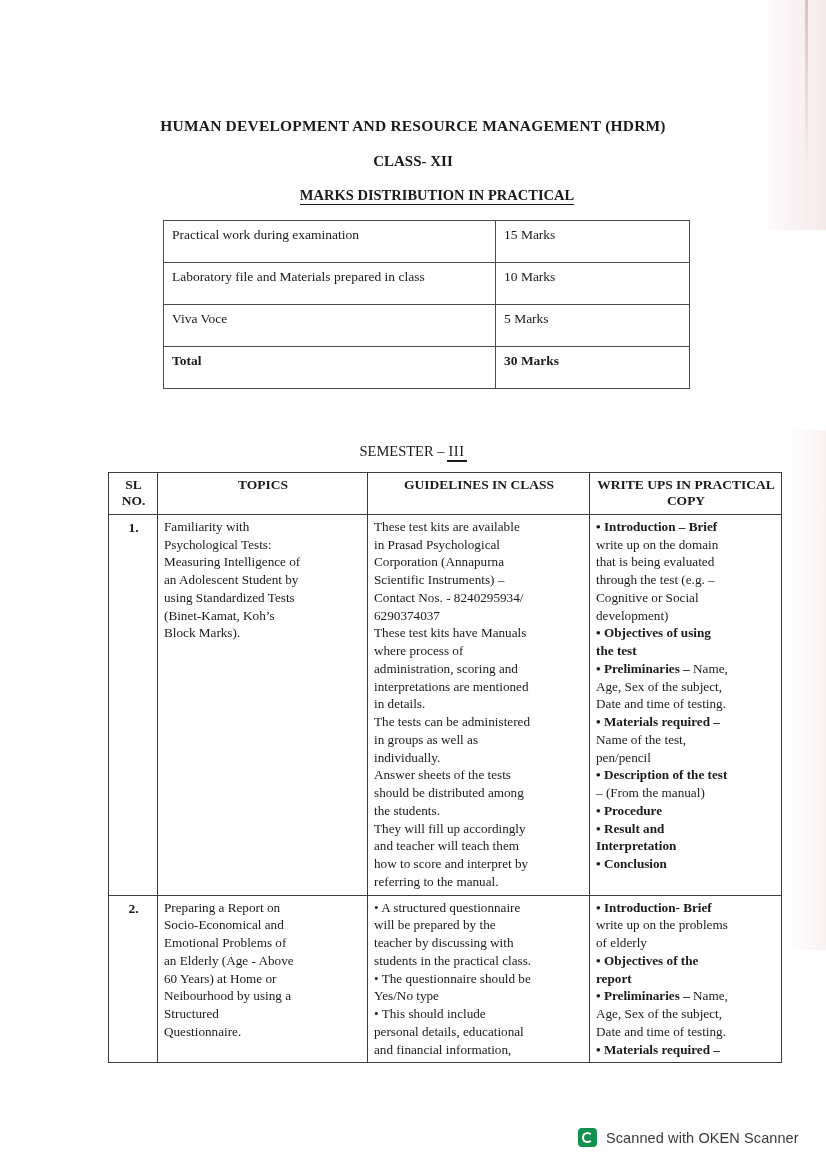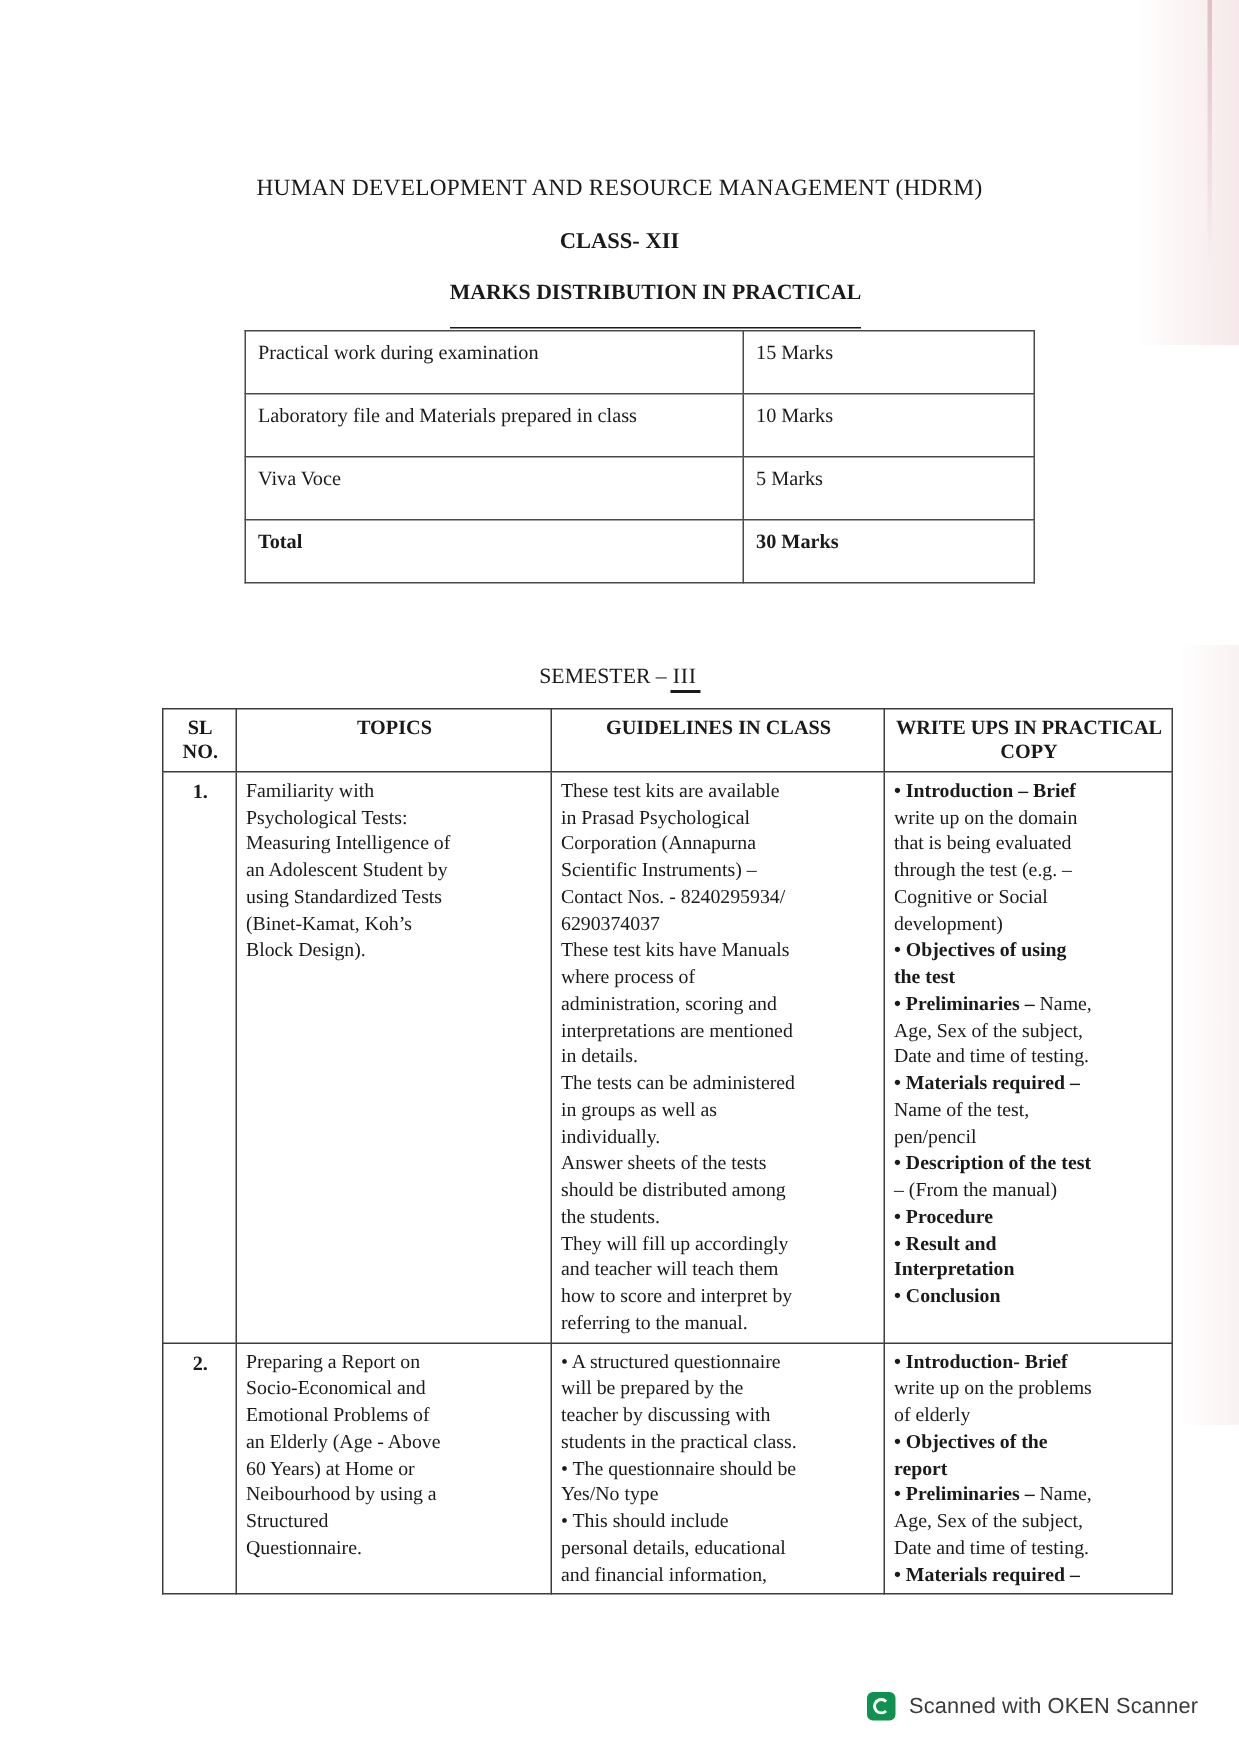--- a/index.html
+++ b/index.html
@@ -49,21 +49,21 @@
     position: absolute;
     inset: 0;
   }
 
   
   .doc-title {
     position: absolute;
     left: 0; right: 0;
     top: 117px;
     text-align: center;
-    font-weight: normal;
+    font-weight: bold;
     font-size: 15.5px;
     letter-spacing: 0.2px;
   }
   .doc-class {
     position: absolute;
     left: 0; right: 0;
     top: 153px;
     text-align: center;
     font-weight: bold;
     font-size: 15px;
@@ -72,21 +72,21 @@
     position: absolute;
     left: 0; right: 0;
     top: 187px;
     text-align: center;
     font-weight: bold;
     font-size: 14.5px;
   }
   .doc-subtitle span,
   .guidelines-title span {
     border-bottom: 1.4px solid #1a1a1a;
-    padding-bottom: 15px;
+    padding-bottom: 1px;
     margin-left: 48px;
   }
   .guidelines-title {
     position: absolute;
     left: 0; right: 0;
     top: 406px;
     text-align: center;
     font-weight: bold;
     font-size: 14.5px;
   }
@@ -271,21 +271,21 @@
       <tr>
         <td class="sl-cell">1.</td>
         <td class="topic-cell">
             <div class="cell-lines">
               <div class="ln">Familiarity with</div>
               <div class="ln">Psychological Tests:</div>
               <div class="ln">Measuring Intelligence of</div>
               <div class="ln">an Adolescent Student by</div>
               <div class="ln">using Standardized Tests</div>
               <div class="ln">(Binet-Kamat, Koh’s</div>
-              <div class="ln">Block Design).</div>
+              <div class="ln">Block Marks).</div>
             </div>
           </td>
         <td>
             <div class="cell-lines">
               <div class="ln">These test kits are available</div>
               <div class="ln">in Prasad Psychological</div>
               <div class="ln">Corporation (Annapurna</div>
               <div class="ln">Scientific Instruments) –</div>
               <div class="ln">Contact Nos. - 8240295934/</div>
               <div class="ln">6290374037</div>

